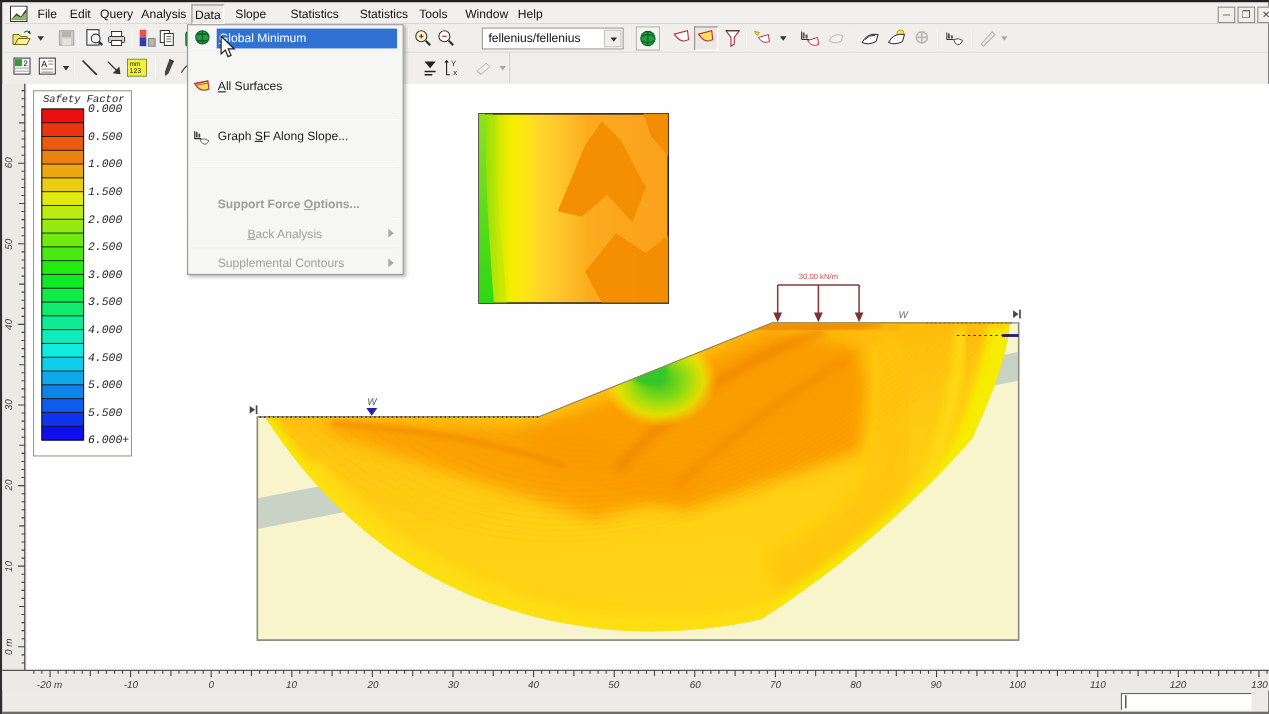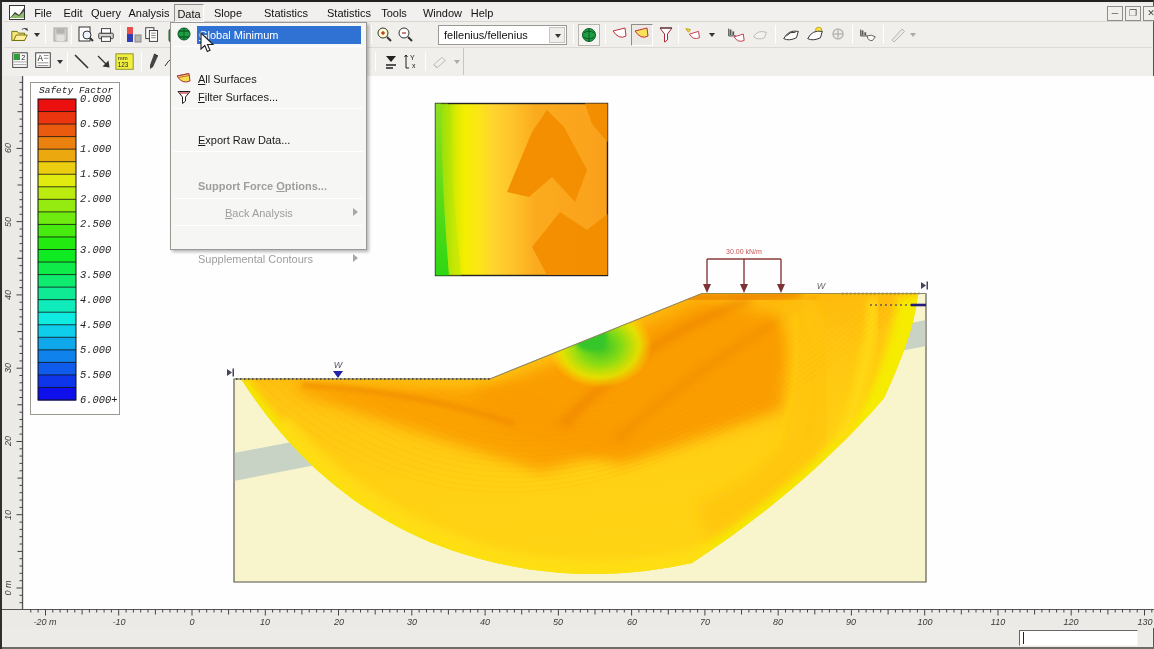--- a/index.html
+++ b/index.html
@@ -464,42 +464,41 @@
         </div>
   </div>
   <div class="msep" style="top:22.5px"></div>
   <div class="mit" style="top:46.5px;">
     <svg class="abs" style="left:4px;top:2px" width="16" height="14" viewBox="0 0 16 14">
           <path d="M1,4 L13,1.5 L14,9 Q6,12.5 1,4 Z" fill="#f5df4d" stroke="#b03044"></path>
           <path d="M1,4 L13,1.5 M2.5,5.5 L13.2,3.5" stroke="#b03044" stroke-width="0.7"></path>
         </svg>
     <div class="txt"><u>A</u>ll Surfaces</div>
   </div>
-  <div class="mit" style="top:65px;">
-    <svg class="abs" style="left:5px;top:2px" width="14" height="15" viewBox="0 0 14 15">
-          <path d="M1,1.5 h12 l-4.5,5.5 v4 l-3,2.5 v-6.5 Z" fill="#fff" stroke="#222"></path>
-          <path d="M2.5,3 h9" stroke="#c03040" stroke-width="1.2"></path>
+  <div class="msep" style="top:85px"></div>
+  <div class="mit" style="top:91.5px;">
+    <svg class="abs" style="left:4px;top:2px" width="16" height="15" viewBox="0 0 16 15">
+          <path d="M1,2 v7 h6" stroke="#333" fill="none"></path>
+          <rect x="2" y="3" width="1.6" height="5" fill="#444"></rect>
+          <rect x="4.4" y="4.5" width="1.6" height="3.5" fill="#444"></rect>
+          <path d="M6,10 q4,-2 8,1 l-2.5,3 q-4,0.5 -5.5,-4 Z" fill="#fdfbf7" stroke="#555" stroke-width="0.8"></path>
         </svg>
-    <div class="txt"><u>F</u>ilter Surfaces...</div>
+    <div class="txt">Graph <u>S</u>F Along Slope...</div>
   </div>
-  <div class="msep" style="top:85px"></div>
-  <div class="mit" style="top:107.5px;">
-        <div class="txt"><u>E</u>xport Raw Data...</div>
-      </div>
   <div class="msep" style="top:127.5px"></div>
   <div class="mit mitdis" style="top:153.5px;font-weight:bold;">
         <div class="txt">Support Force <u>O</u>ptions...</div>
       </div>
   <div class="msep" style="top:174.5px"></div>
   <div class="mit mitdis" style="top:180.5px;margin-left:27px;">
         <div class="txt"><u>B</u>ack Analysis</div>
         <div class="subarrow"></div>
       </div>
   <div class="msep" style="top:202px"></div>
-  <div class="mit mitdis" style="top:207.5px;margin-top:19px;">
+  <div class="mit mitdis" style="top:207.5px;">
         <div class="txt">Supplemental Contours</div>
         <div class="subarrow"></div>
       </div>
 </div>
 
 <svg class="abs" style="left:197px;top:30px;z-index:50" width="18" height="24" viewBox="0 0 18 24">
   <path d="M2,1 L2,17 L5.8,13.5 L8.3,19.5 L11,18.3 L8.5,12.5 L14,12.5 Z" fill="#fff" stroke="#222" stroke-width="1.1"></path>
 </svg>
 
 <div id="status"></div>

